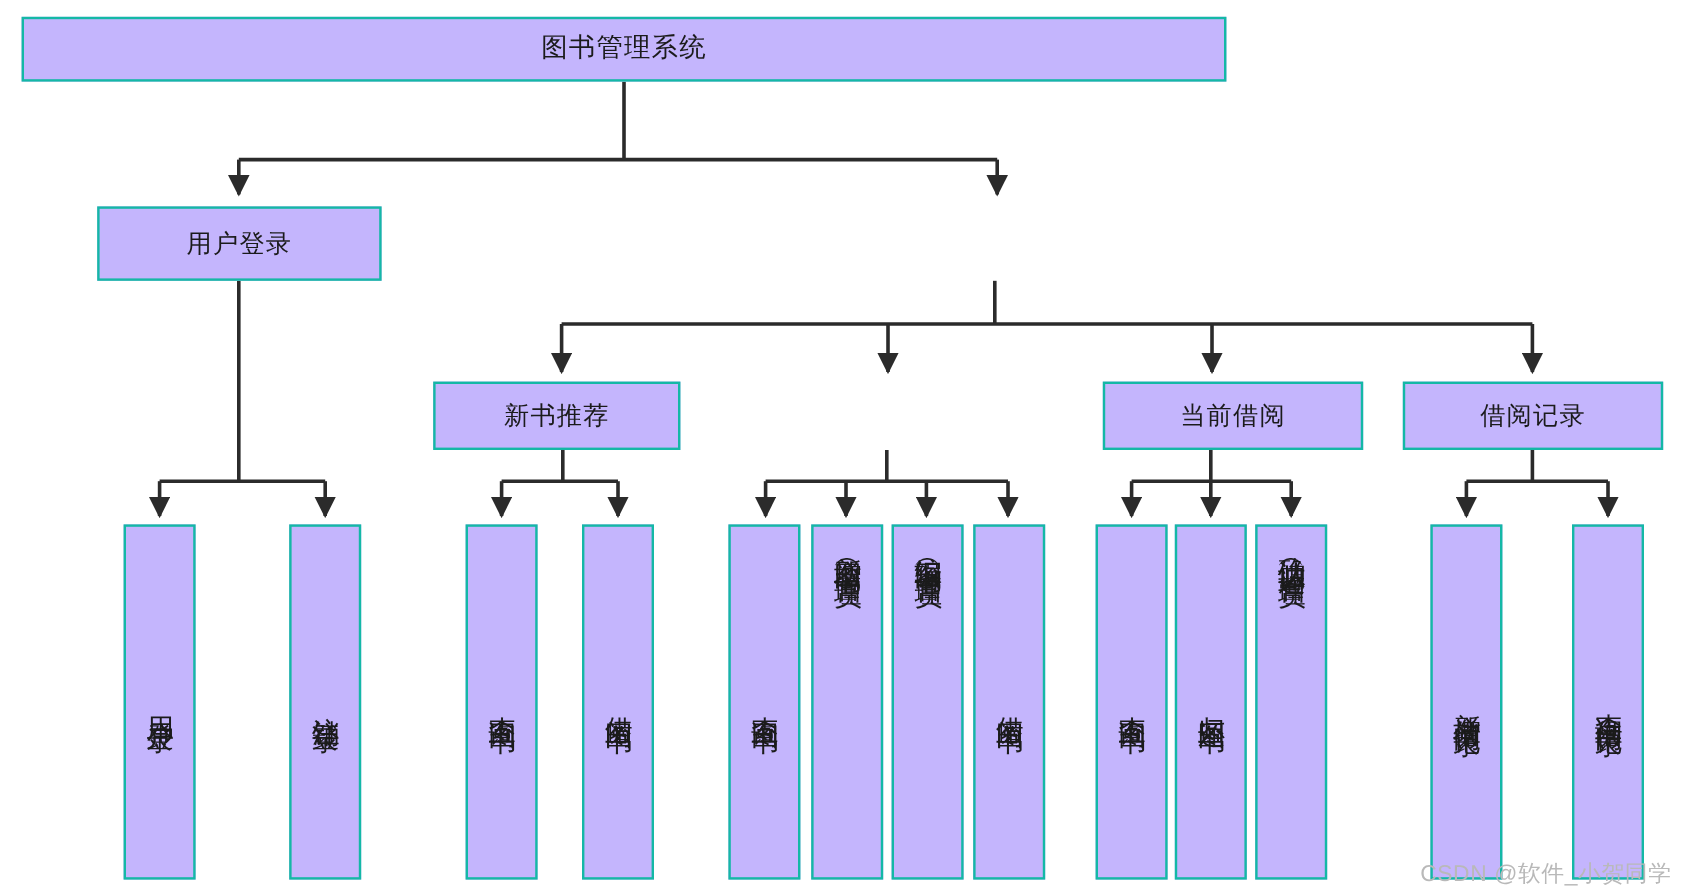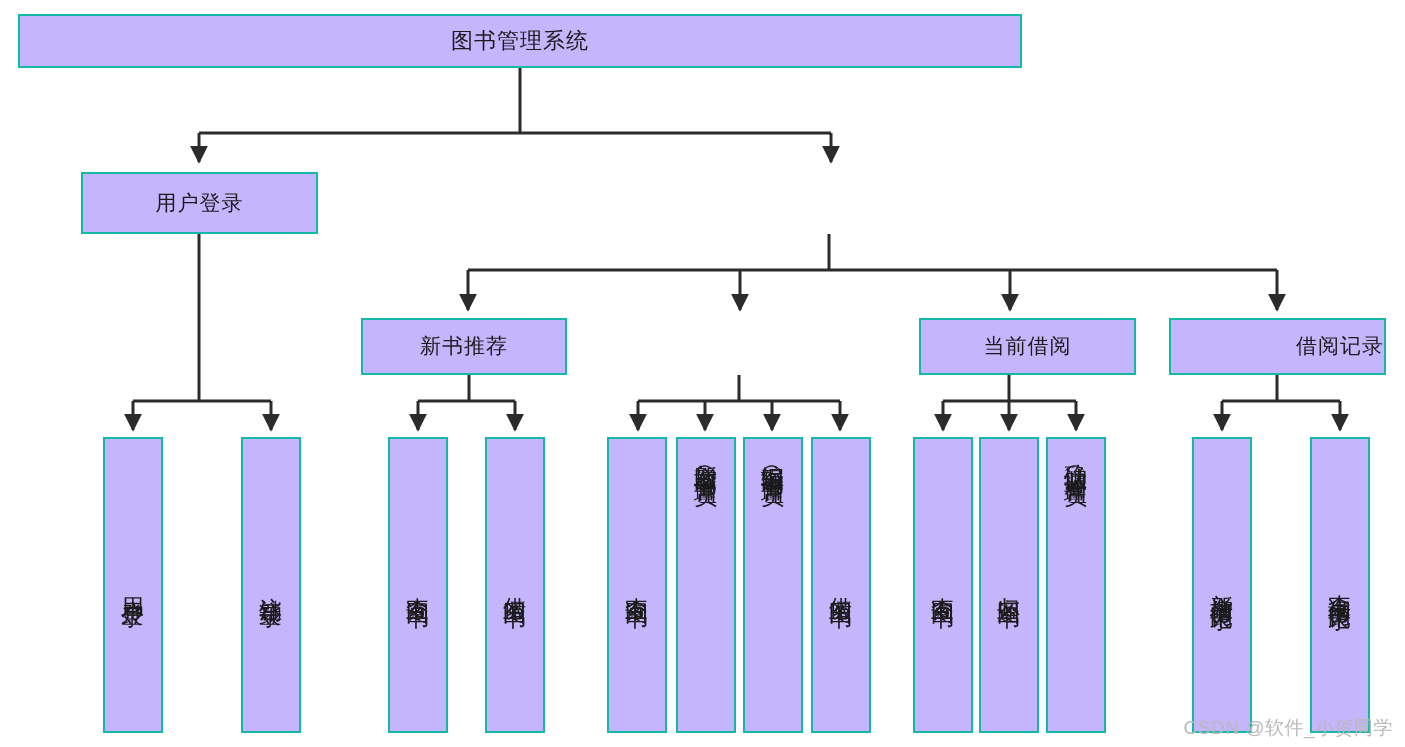--- a/index.html
+++ b/index.html
@@ -124,21 +124,21 @@
   <div class="node h-node" style="left:81px;top:172px;width:237px;height:62px;">
     <span class="lbl">用户登录</span>
   </div>
 
   <div class="node h-node" style="left:361px;top:318px;width:206px;height:57px;">
     <span class="lbl">新书推荐</span>
   </div>
   <div class="node h-node" style="left:901px;top:318px;width:217px;height:57px;margin-left:18px;">
     <span class="lbl">当前借阅</span>
   </div>
-  <div class="node h-node" style="left:1169px;top:318px;width:217px;height:57px;justify-content:flex-end;">
+  <div class="node h-node" style="left:1169px;top:318px;width:217px;height:57px;">
     <span class="lbl">借阅记录</span>
   </div>
 
   <div class="node v-node center" style="left:103px;top:437px;width:60px;height:296px;">
     <span class="lbl">用户登录</span>
   </div>
   <div class="node v-node center" style="left:241px;top:437px;width:60px;height:296px;">
     <span class="lbl">注销登录</span>
   </div>
 

